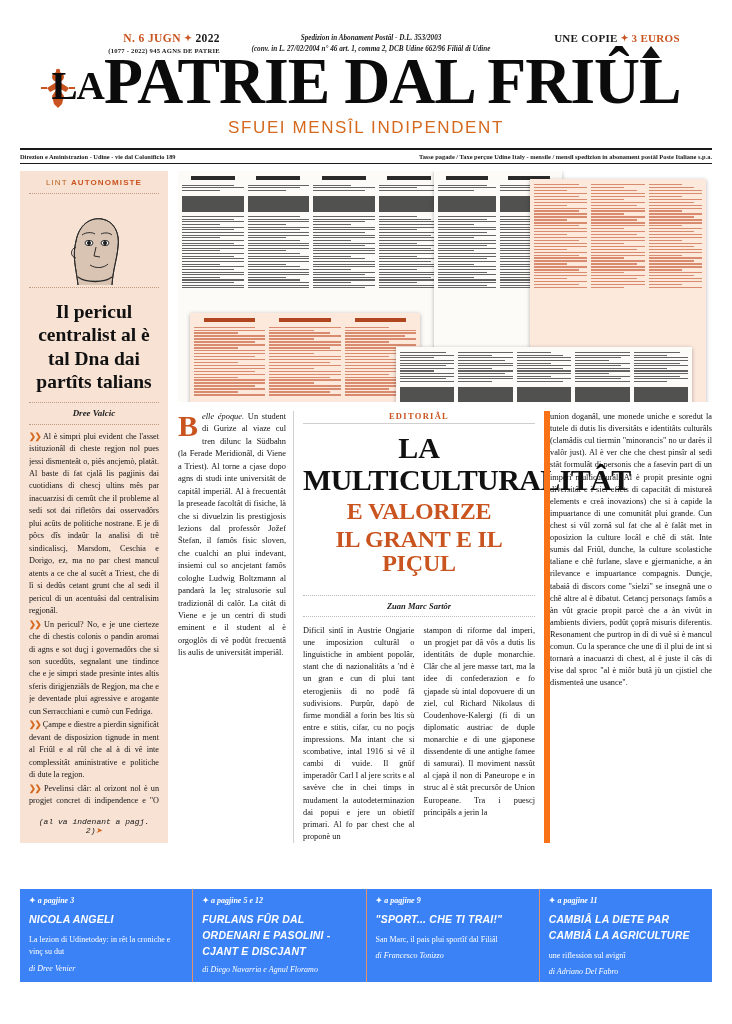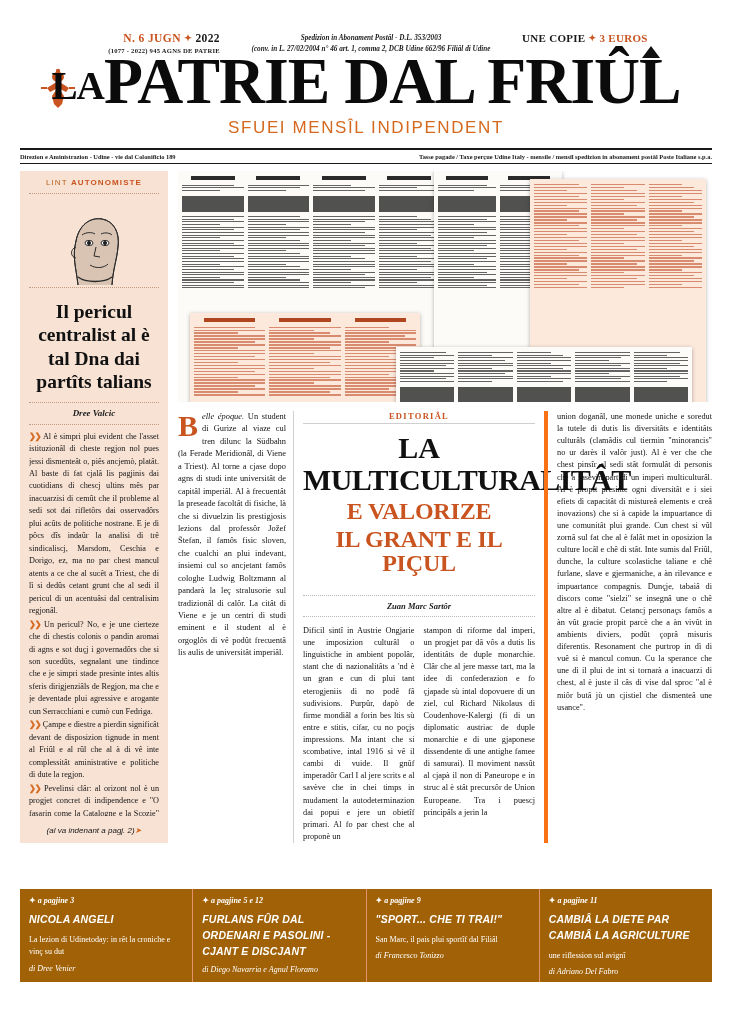--- a/index.html
+++ b/index.html
@@ -35,21 +35,21 @@
     color: #1a1a1a; margin-top: 3px;
   }
   .tb-center {
     flex: 1; text-align: center; padding-top: 1px;
   }
   .tb-center div {
     font-family: "Liberation Serif", serif;
     font-style: italic; font-weight: bold;
     font-size: 7.2px; color: #1a1a1a; line-height: 1.55;
   }
-  .tb-right { width: 190px; text-align: left; }
+  .tb-right { width: 190px; text-align: center; }
   .tb-price {
     font-family: "Liberation Serif", serif;
     font-weight: bold; font-size: 11px; letter-spacing: .3px; color: #1a1a1a;
   }
   .tb-price .eu { color: #c9541f; }
   .tb-price .dia { color: #c9541f; font-size: 9px; vertical-align: 1px; }
   .tb-caret {
     margin-top: 2px; margin-right: 52px;
     width: 0; height: 0; display: inline-block;
     border-left: 9px solid transparent;
@@ -135,21 +135,21 @@
   }
   .sb-body { padding-top: 6px; flex: 1; overflow: hidden; }
   .sb-body p {
     font-family: "Liberation Serif", serif;
     font-size: 8.2px; line-height: 1.52; color: #161616;
     text-align: justify; margin-bottom: 1px;
   }
   .sb-body p.first { text-indent: 0; }
   .bullet { color: #d4691f; font-weight: bold; letter-spacing: -1px; }
   .sb-cont {
-    font-family: Liberation Sans, sans-serif;
+    font-family: Liberation Mono, monospace;
     font-style: italic; font-size: 8px; color: #161616;
     text-align: center; padding-top: 10px;
   }
   .sb-cont .arw { color: #d4691f; }
 
   
   .main { flex: 1; margin-left: 10px; display: flex; flex-direction: column; }
 
   
   .mosaic {
@@ -214,31 +214,31 @@
     padding: 5px 0;
     border-top: 1px dotted #b9b9b9;
     border-bottom: 1px dotted #b9b9b9;
   }
   .ed-cols { display: flex; gap: 9px; margin-top: 8px; }
   .ed-cols .c { flex: 1; }
   .ed-cols p {
     font-family: "Liberation Serif", serif;
     font-size: 8.3px; line-height: 1.46; color: #121212; text-align: justify;
   }
-  .edit-right { flex: 1; padding-left: 9px; border-left: 4px solid #f97316; }
+  .edit-right { flex: 1; border-left: 6px solid #f97316; }
   .edit-right p {
     font-family: "Liberation Serif", serif;
     font-size: 8.3px; line-height: 1.46; color: #121212; text-align: justify;
   }
 
   
   .teasers {
     position: absolute; left: 20px; right: 20px; bottom: 42px;
     height: 93px; display: flex;
-    background: #a16207;
+    background: #3b82f6;
   }
   .teaser {
     flex: 1; padding: 7px 9px 6px 9px; color: #fff;
     border-right: 1px solid #e5916c;
   }
   .teaser:last-child { border-right: none; }
   .tz-page {
     font-family: "Liberation Serif", serif;
     font-style: italic; font-weight: bold; font-size: 8px;
     margin-bottom: 7px; color: #fff;

